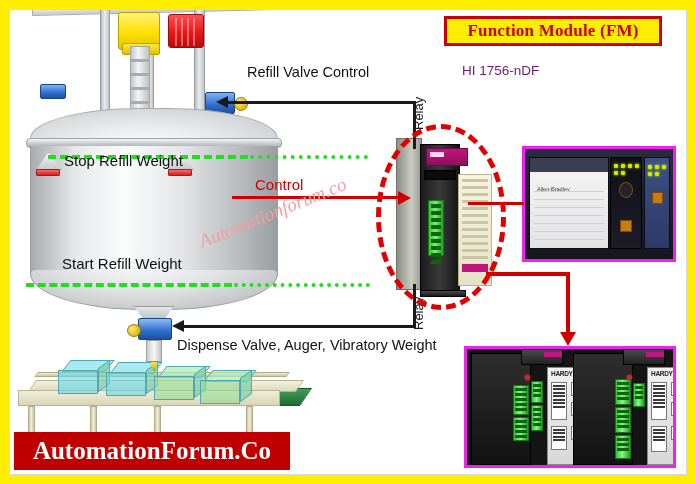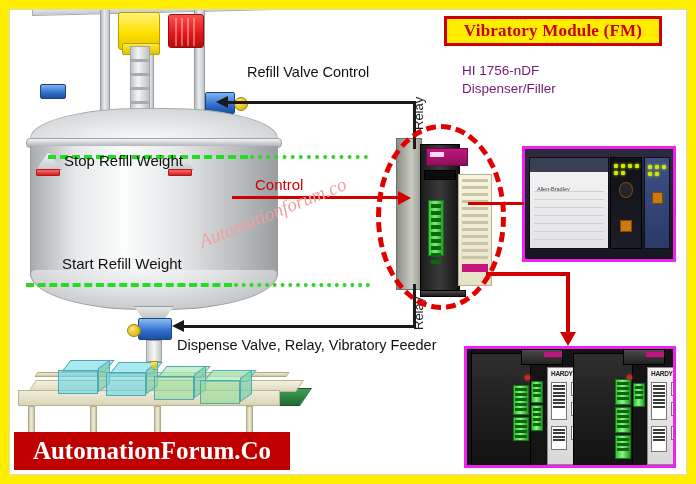--- a/index.html
+++ b/index.html
@@ -328,21 +328,21 @@
   <div class="relay" style="left:411px;top:130px;">Relay</div>
 
   <div class="red-line" style="left:232px;top:196px;width:168px;height:3px;"></div>
   <div class="red-head-right" style="left:398px;top:191px;"></div>
   <div class="lbl lbl-weight">Control</div>
 
   <div class="arrow-line" style="left:184px;top:325px;width:232px;height:3px;"></div>
   <div class="arrow-line" style="left:413px;top:284px;width:3px;height:44px;"></div>
   <div class="arrow-head-left" style="left:172px;top:320px;"></div>
   <div class="relay" style="left:411px;top:330px;">Relay</div>
-  <div class="lbl lbl-dispense">Dispense Valve, Relay, Vibratory Feeder</div>
+  <div class="lbl lbl-dispense">Dispense Valve, Auger, Vibratory Weight</div>
 
   <div class="fm">
     <div class="back"></div>
     <div class="body"></div>
     <div class="pinkbar">
         <i></i>
       </div>
     <div class="darkslot"></div>
     <div class="greenconn">
       <b></b>
@@ -539,25 +539,24 @@
           </div>
         <div class="hd-sw" style="left:23px;top:58px;width:13px;height:14px;">
             <i></i>
             <i></i>
           </div>
       </div>
     </div>
   </div>
 
   <div class="title-box">
-    <span>Vibratory Module (FM)</span>
+    <span>Function Module (FM)</span>
   </div>
   <div class="mod-caption">
     <div>HI 1756-nDF</div>
-    <div>Dispenser/Filler</div>
   </div>
 
   <div class="wm-diag">Automationforum.co</div>
   <div class="wm-bar">
     <span>AutomationForum.Co</span>
   </div>
 
   <div class="frame-inner-line"></div>
   <div class="frame-yellow"></div>
 </div>

